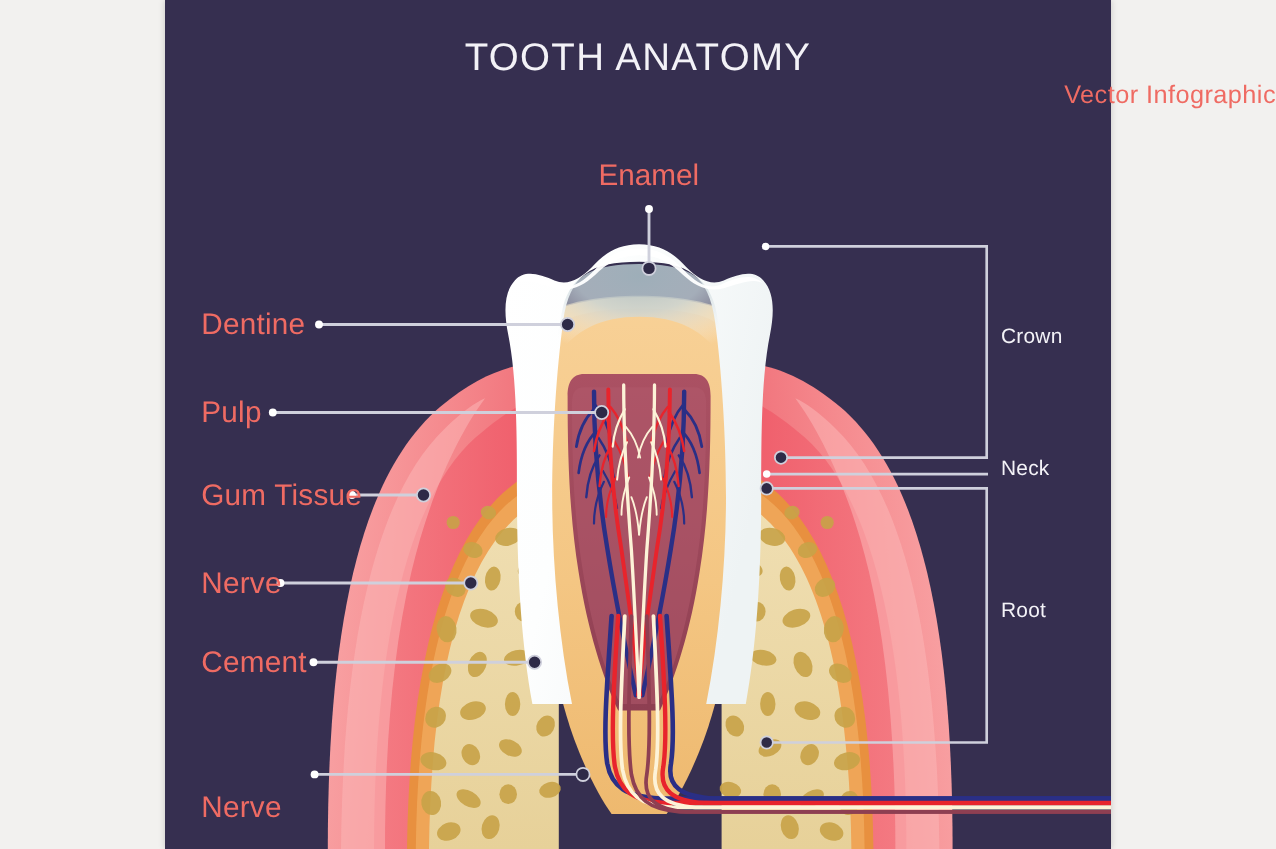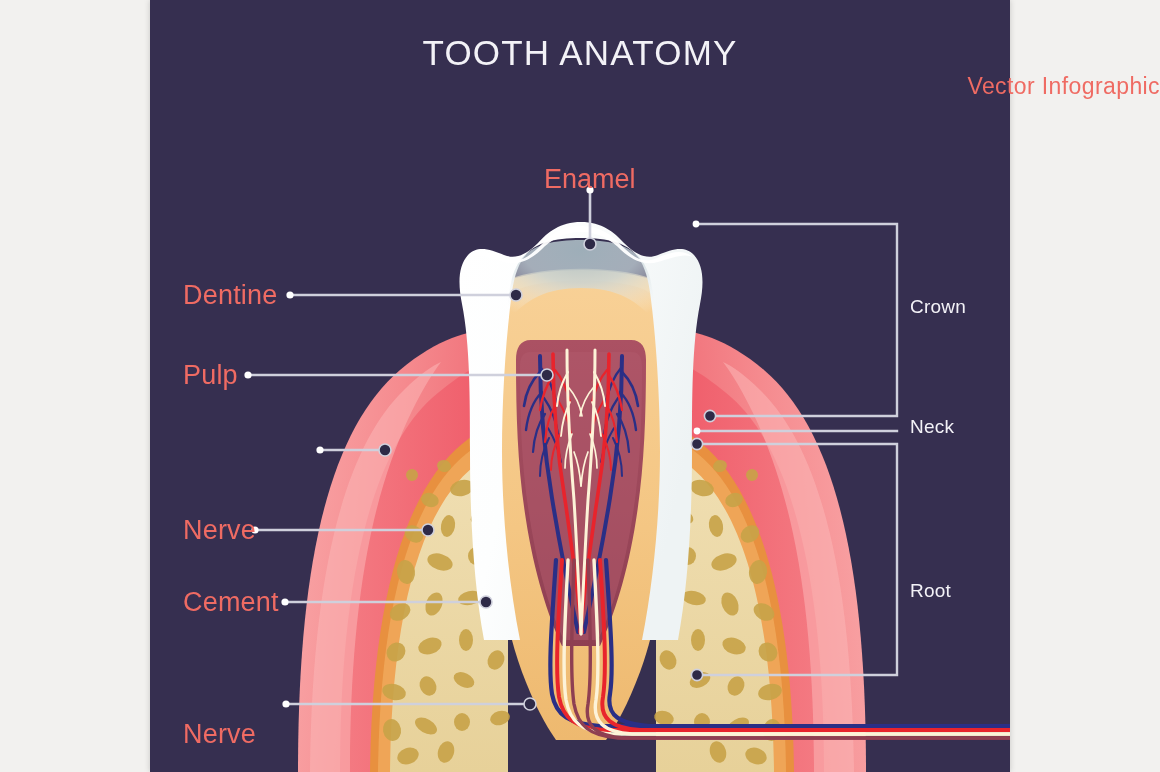--- a/index.html
+++ b/index.html
@@ -71,21 +71,21 @@
     font-size: 19px;
     font-weight: normal;
     letter-spacing: 0.2px;
     left: 910px;
   }
   
   #lbl-enamel {
     color: #ef6b63;
     font-size: 27px;
     left: 544px;
-    top: 164px;
+    top: 144px;
   }
 </style>
 </head>
 <body>
 
 <div id="page">
   <div id="panel"></div>
 
   <svg id="artboard" viewBox="0 0 1160 772" xmlns="http://www.w3.org/2000/svg">
     <defs>
@@ -461,25 +461,26 @@
     </g>
   </svg>
 
   <div class="txt" id="title">TOOTH ANATOMY</div>
   <div class="txt" id="subtitle">Vector Infographic</div>
 
   <div class="txt" id="lbl-enamel">Enamel</div>
 
   <div class="txt lbl-left" style="top:280px;text-align:center;">Dentine</div>
   <div class="txt lbl-left" style="top:360px;">Pulp</div>
+  <div class="txt lbl-left" style="top:435px;">Gum Tissue</div>
   <div class="txt lbl-left" style="top:515px;">Nerve</div>
   <div class="txt lbl-left" style="top:587px;">Cement</div>
 
   <div class="txt lbl-left" style="top:659px;">
     <div>Nerve</div>
     
     
   </div>
 
   <div class="txt lbl-right" style="top:296px;">Crown</div>
   <div class="txt lbl-right" style="top:416px;">Neck</div>
-  <div class="txt lbl-right" style="top:545px;margin-top:35px;">Root</div>
+  <div class="txt lbl-right" style="top:545px;">Root</div>
 </div>
 
 </body></html>

